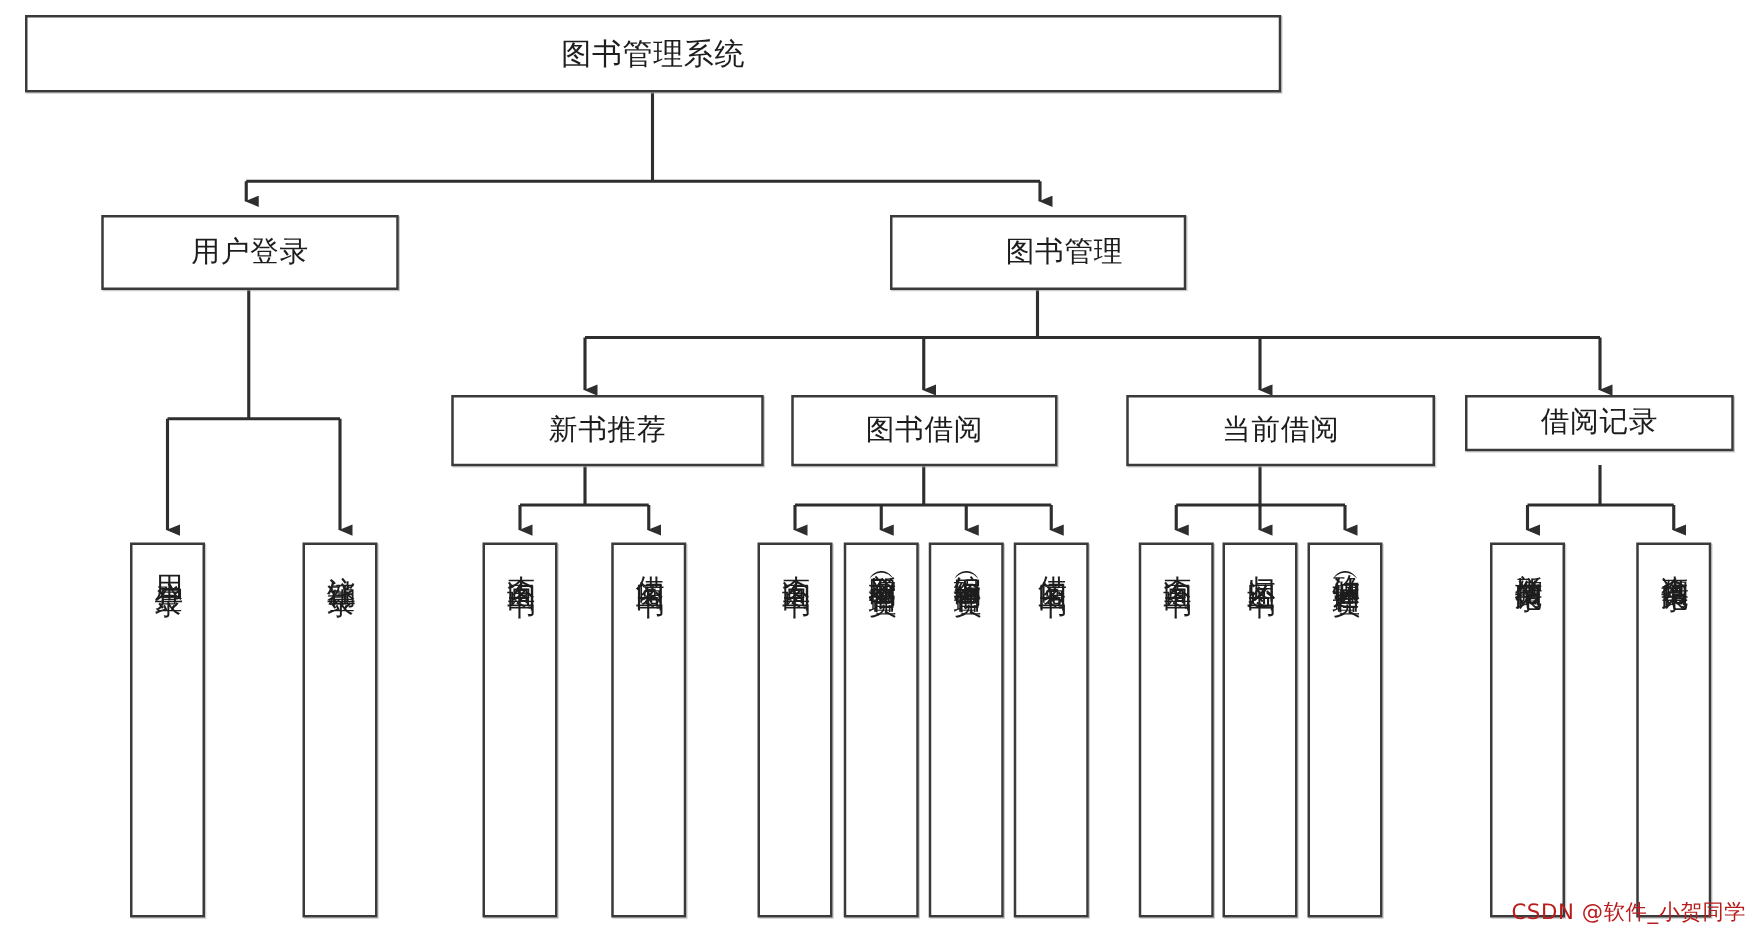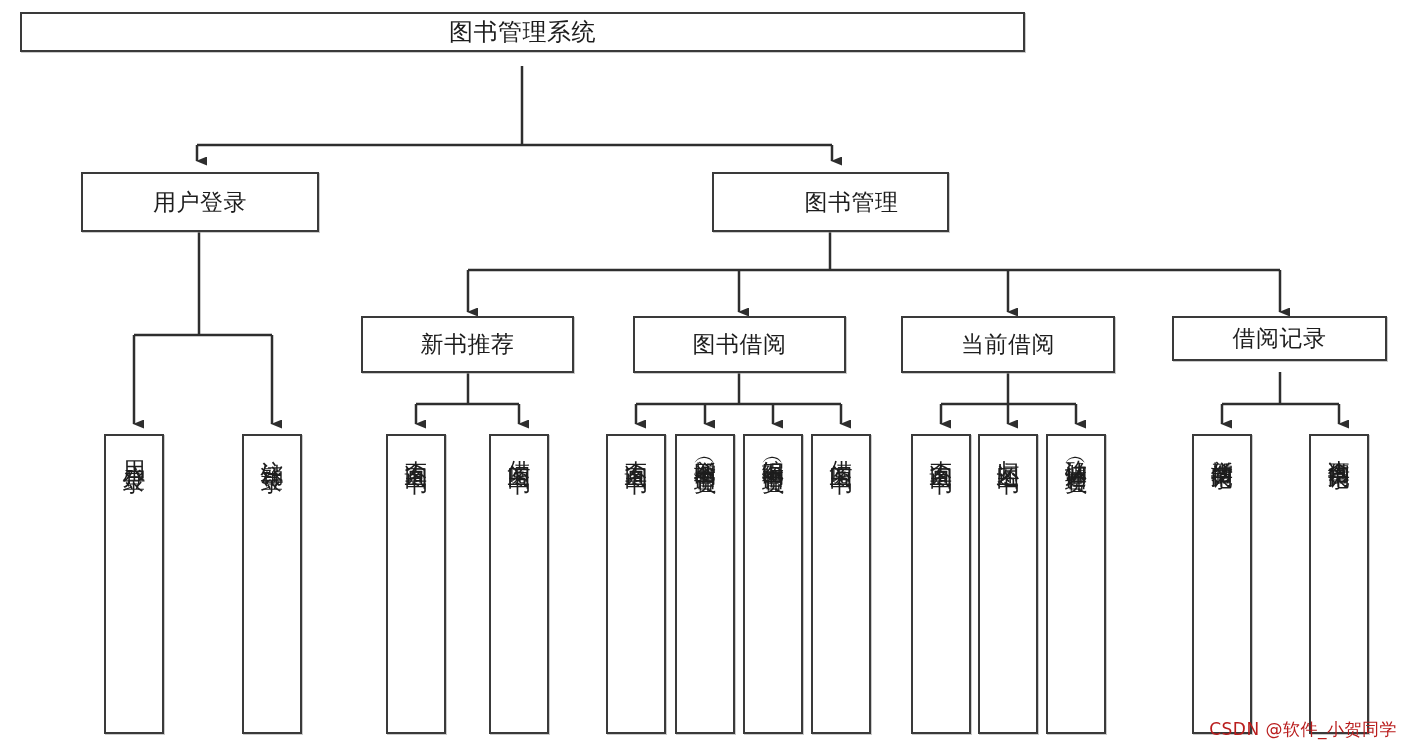--- a/index.html
+++ b/index.html
@@ -126,38 +126,38 @@
       <path d="M 1008 404 L 1008 424" marker-end="url(#arrowhead)"></path>
       <path d="M 1076 404 L 1076 424" marker-end="url(#arrowhead)"></path>
 
       <path d="M 1280 372 L 1280 404"></path>
       <path d="M 1222 404 L 1339 404"></path>
       <path d="M 1222 404 L 1222 424" marker-end="url(#arrowhead)"></path>
       <path d="M 1339 404 L 1339 424" marker-end="url(#arrowhead)"></path>
     </g>
   </svg>
 
-  <div class="node root horiz" style="left:20px; top:12px; width:1005px; height:40px;">
+  <div class="node root horiz" style="left:20px; top:12px; width:1005px; height:62px;">
     <span class="node-label">图书管理系统</span>
   </div>
 
   <div class="node horiz" style="left:81px; top:172px; width:238px; height:60px;">
     <span class="node-label">用户登录</span>
   </div>
   <div class="node horiz" style="left:712px; top:172px; width:237px; height:60px;padding-left:42px;">
     <span class="node-label">图书管理</span>
   </div>
 
-  <div class="node horiz" style="left:361px; top:316px; width:213px; height:57px;">
+  <div class="node horiz" style="left:361px; top:316px; width:250px; height:57px;">
     <span class="node-label">新书推荐</span>
   </div>
   <div class="node horiz" style="left:633px; top:316px; width:213px; height:57px;">
     <span class="node-label">图书借阅</span>
   </div>
-  <div class="node horiz" style="left:901px; top:316px; width:214px; height:57px;">
+  <div class="node horiz" style="left:901px; top:316px; width:247px; height:57px;">
     <span class="node-label">当前借阅</span>
   </div>
   <div class="node horiz" style="left:1172px; top:316px; width:215px; height:45px;align-items:center;">
     <span class="node-label">借阅记录</span>
   </div>
 
   <div class="node vert" style="left:104px; top:434px; width:60px; height:300px;">
     <span class="node-label">用户登录</span>
   </div>
   <div class="node vert" style="left:242px; top:434px; width:60px; height:300px;">

